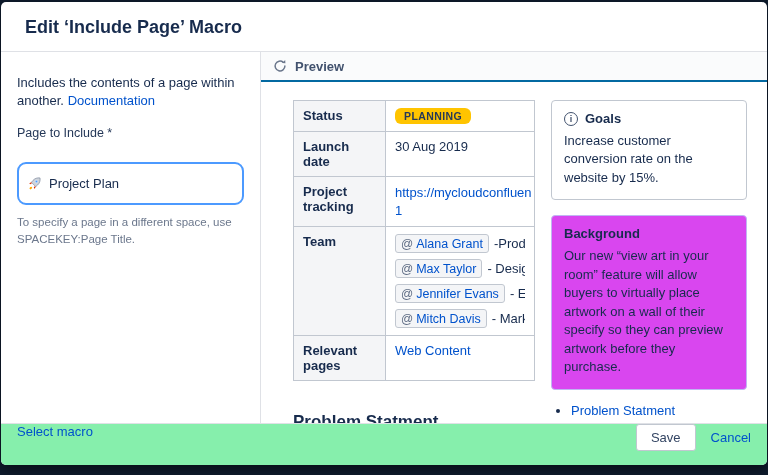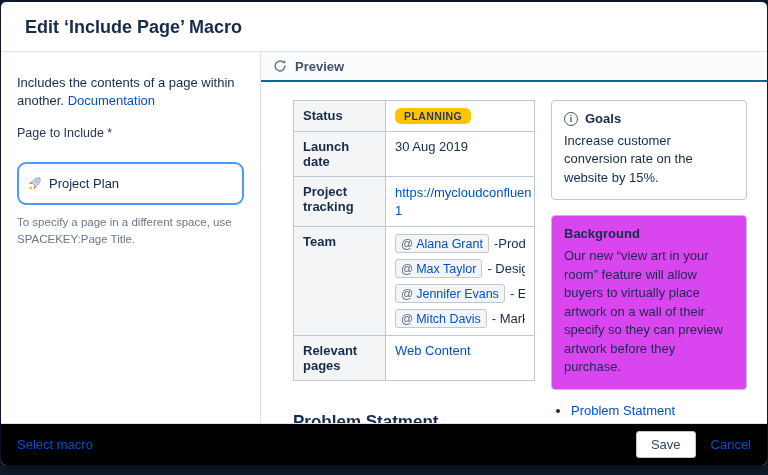--- a/index.html
+++ b/index.html
@@ -97,23 +97,23 @@
   .link-list { margin: 13px 0 0; padding-left: 20px; }
   .link-list li { margin: 3px 0; font-size: 13px; color: #172b4d; }
   .link-list a { color: #0052cc; text-decoration: none; }
   .cut-heading {
     position: absolute; left: 32px; bottom: -9px; margin: 0;
     font-size: 17px; font-weight: 700; color: #172b4d; white-space: nowrap;
   }
 
   
   .dlg-footer {
-    height: 42px; flex: none; background: #000000;
+    height: 42px; flex: none; background: #86efac;
     border-top: 1px solid #dfe1e6;
-    display: flex; align-items: center; justify-content: space-between;
+    display: flex; align-items: flex-start; justify-content: space-between;
     padding: 0 16px;
   }
   .select-macro { font-size: 13px; color: #0052cc; text-decoration: none; }
   .footer-right { display: flex; align-items: center; gap: 15px; }
   .save-btn {
     background: #fff; border: 1px solid #c1c7d0; border-radius: 3px;
     padding: 5px 14px; font: 13px "Liberation Sans", sans-serif;
     color: #344563; cursor: pointer;
   }
   .cancel-link { font-size: 13px; color: #0052cc; text-decoration: none; }

